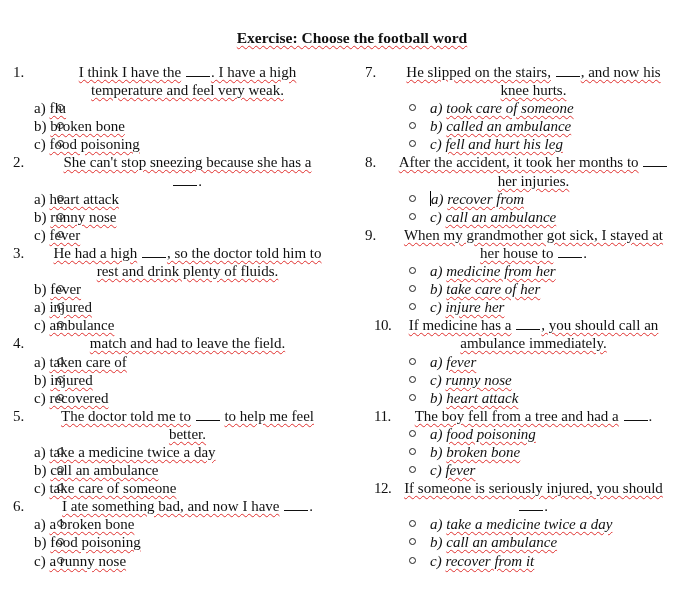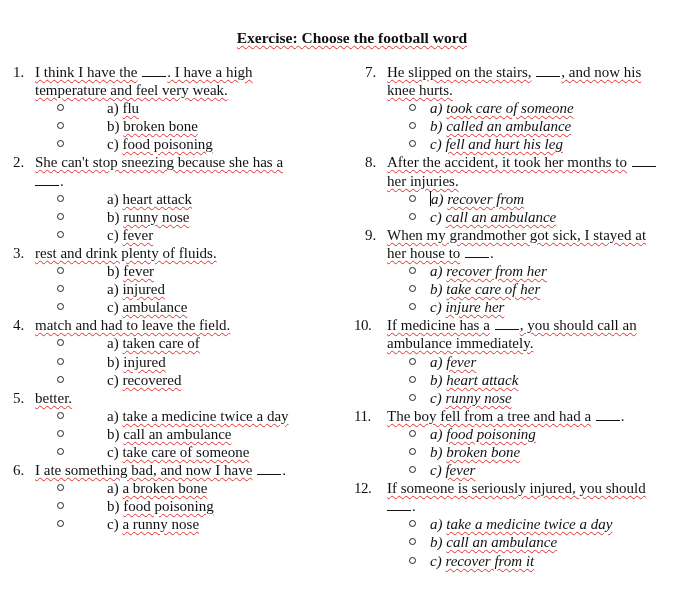--- a/index.html
+++ b/index.html
@@ -41,32 +41,32 @@
       position: relative;
       padding-left: 35px;
     }
     .col-right .q-head { padding-left: 37px; }
     .q-num {
       position: absolute;
       left: 13px;
       top: 0;
     }
     .col-right .q-num { left: 15px; }
-    .col-right .q-num.two-digit { left: 4px; letter-spacing: -0.5px; }
-    .q-text { display: block; }
+    .col-right .q-num.two-digit { left: 24px; letter-spacing: -0.5px; }
+    .q-text { display: block; text-align: center; }
     .q-text .line { display: block; white-space: nowrap; }
 
     .opts {
       list-style: none;
       margin: 0;
       padding: 0;
     }
     .opt {
       position: relative;
-      padding-left: 107px;
+      padding-left: 34px;
       white-space: nowrap;
     }
     .col-right .opt { padding-left: 80px; font-style: italic; }
     .opt .bullet {
       position: absolute;
       left: 57px;
       top: 5px;
       width: 5px;
       height: 5px;
       border: 1.1px solid #222;
@@ -133,20 +133,21 @@
       <li class="opt"><span class="bullet"></span><span>a)</span> <span class="sp">heart attack</span></li>
       <li class="opt"><span class="bullet"></span><span>b)</span> <span class="sp">runny nose</span></li>
       <li class="opt"><span class="bullet"></span><span>c)</span> <span class="sp">fever</span></li>
     </ul>
   </div>
 
   <div class="q">
     <div class="q-head">
       <span class="q-num">3.</span>
       <span class="q-text">
+        <span class="line"><span class="sp">He had a high</span> <span class="blank"></span><span class="sp">, so the doctor told him to</span></span>
         <span class="line"><span class="sp">rest and drink plenty of fluids.</span></span>
       </span>
     </div>
     <ul class="opts">
       <li class="opt"><span class="bullet"></span><span>b)</span> <span class="sp">fever</span></li>
       <li class="opt"><span class="bullet"></span><span>a)</span> <span class="sp">injured</span></li>
       <li class="opt"><span class="bullet"></span><span>c)</span> <span class="sp">ambulance</span></li>
     </ul>
   </div>
 
@@ -161,20 +162,21 @@
       <li class="opt"><span class="bullet"></span><span>a)</span> <span class="sp">taken care of</span></li>
       <li class="opt"><span class="bullet"></span><span>b)</span> <span class="sp">injured</span></li>
       <li class="opt"><span class="bullet"></span><span>c)</span> <span class="sp">recovered</span></li>
     </ul>
   </div>
 
   <div class="q">
     <div class="q-head">
       <span class="q-num">5.</span>
       <span class="q-text">
+        <span class="line"><span class="sp">The doctor told me to</span> <span class="blank"></span> <span class="sp">to help me feel</span></span>
         <span class="line"><span class="sp">better.</span></span>
       </span>
     </div>
     <ul class="opts">
       <li class="opt"><span class="bullet"></span><span>a)</span> <span class="sp">take a medicine twice a day</span></li>
       <li class="opt"><span class="bullet"></span><span>b)</span> <span class="sp">call an ambulance</span></li>
       <li class="opt"><span class="bullet"></span><span>c)</span> <span class="sp">take care of someone</span></li>
     </ul>
   </div>
 
@@ -226,38 +228,38 @@
 
   <div class="q">
     <div class="q-head">
       <span class="q-num">9.</span>
       <span class="q-text">
         <span class="line"><span class="sp">When my grandmother got sick, I stayed at</span></span>
         <span class="line"><span class="sp">her house to</span> <span class="blank"></span><span>.</span></span>
       </span>
     </div>
     <ul class="opts">
-      <li class="opt"><span class="bullet"></span><span>a)</span> <span class="sp">recover from her</span></li>
+      <li class="opt"><span class="bullet"></span><span>a)</span> <span class="sp">medicine from her</span></li>
       <li class="opt"><span class="bullet"></span><span>b)</span> <span class="sp">take care of her</span></li>
       <li class="opt"><span class="bullet"></span><span>c)</span> <span class="sp">injure her</span></li>
     </ul>
   </div>
 
   <div class="q">
     <div class="q-head">
       <span class="q-num two-digit">10.</span>
       <span class="q-text">
         <span class="line"><span class="sp">If medicine has a</span> <span class="blank"></span><span class="sp">, you should call an</span></span>
         <span class="line"><span class="sp">ambulance immediately.</span></span>
       </span>
     </div>
     <ul class="opts">
       <li class="opt"><span class="bullet"></span><span>a)</span> <span class="sp">fever</span></li>
+      <li class="opt"><span class="bullet"></span><span>c)</span> <span class="sp">runny nose</span></li>
       <li class="opt"><span class="bullet"></span><span>b)</span> <span class="sp">heart attack</span></li>
-      <li class="opt"><span class="bullet"></span><span>c)</span> <span class="sp">runny nose</span></li>
     </ul>
   </div>
 
   <div class="q">
     <div class="q-head">
       <span class="q-num two-digit">11.</span>
       <span class="q-text">
         <span class="line"><span class="sp">The boy fell from a tree and had a</span> <span class="blank"></span><span>.</span></span>
       </span>
     </div>

